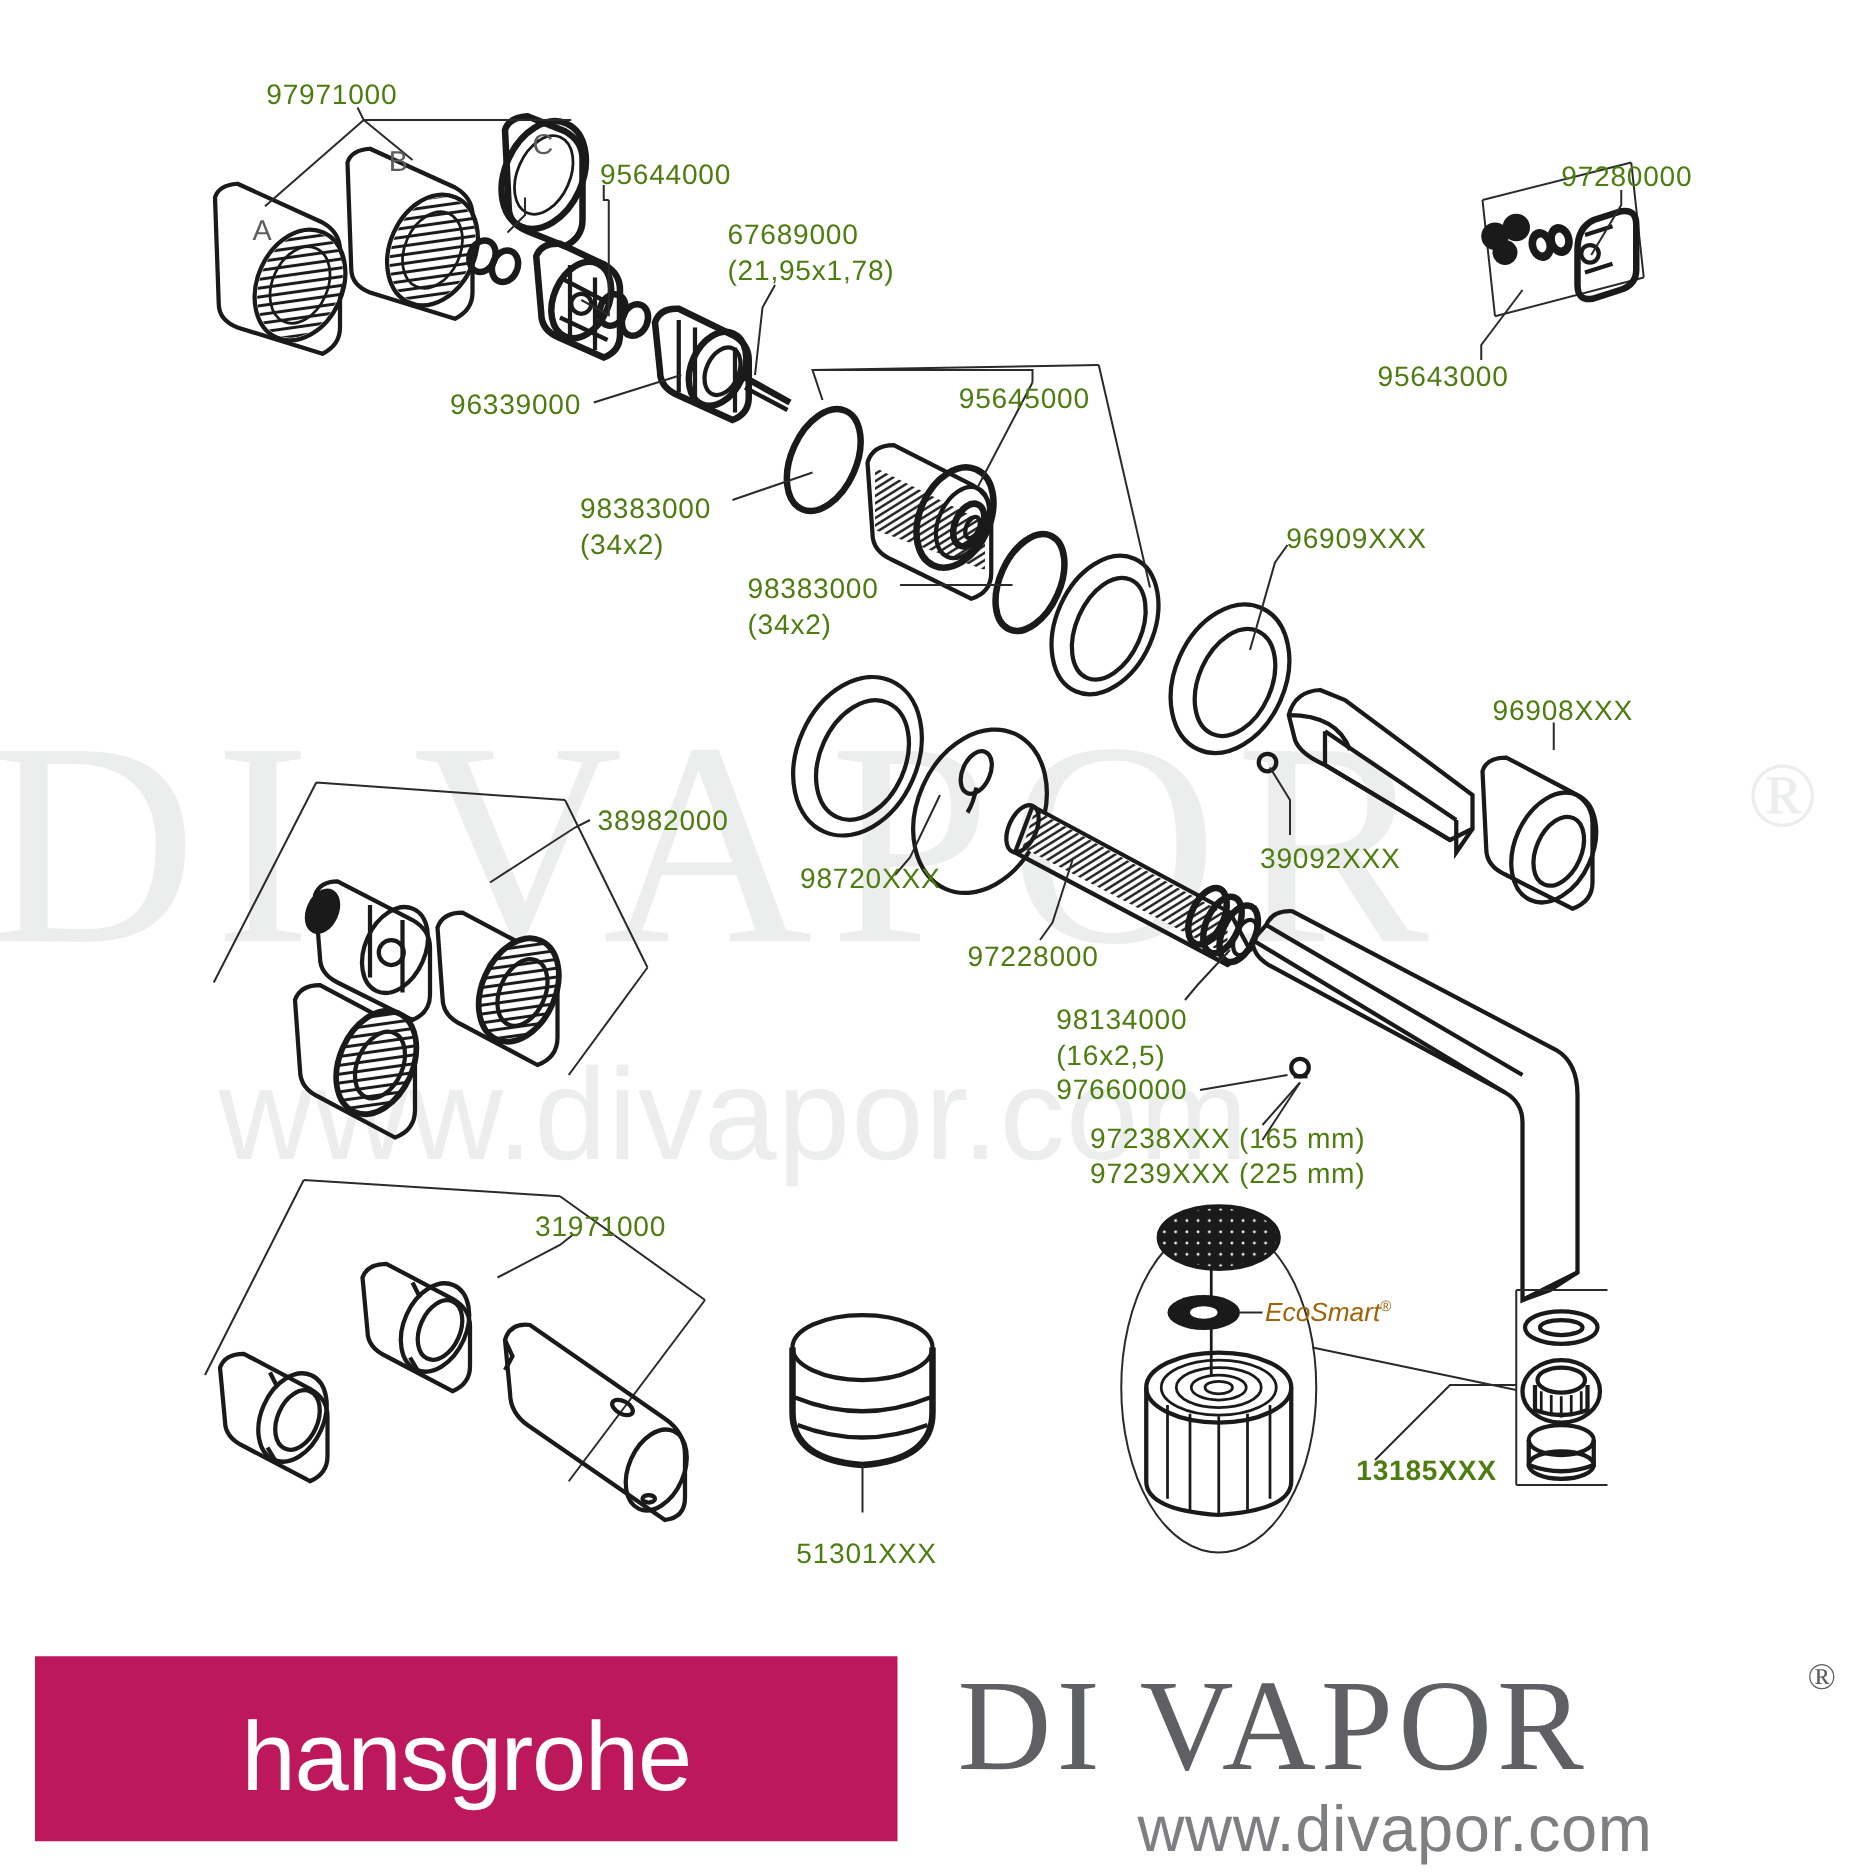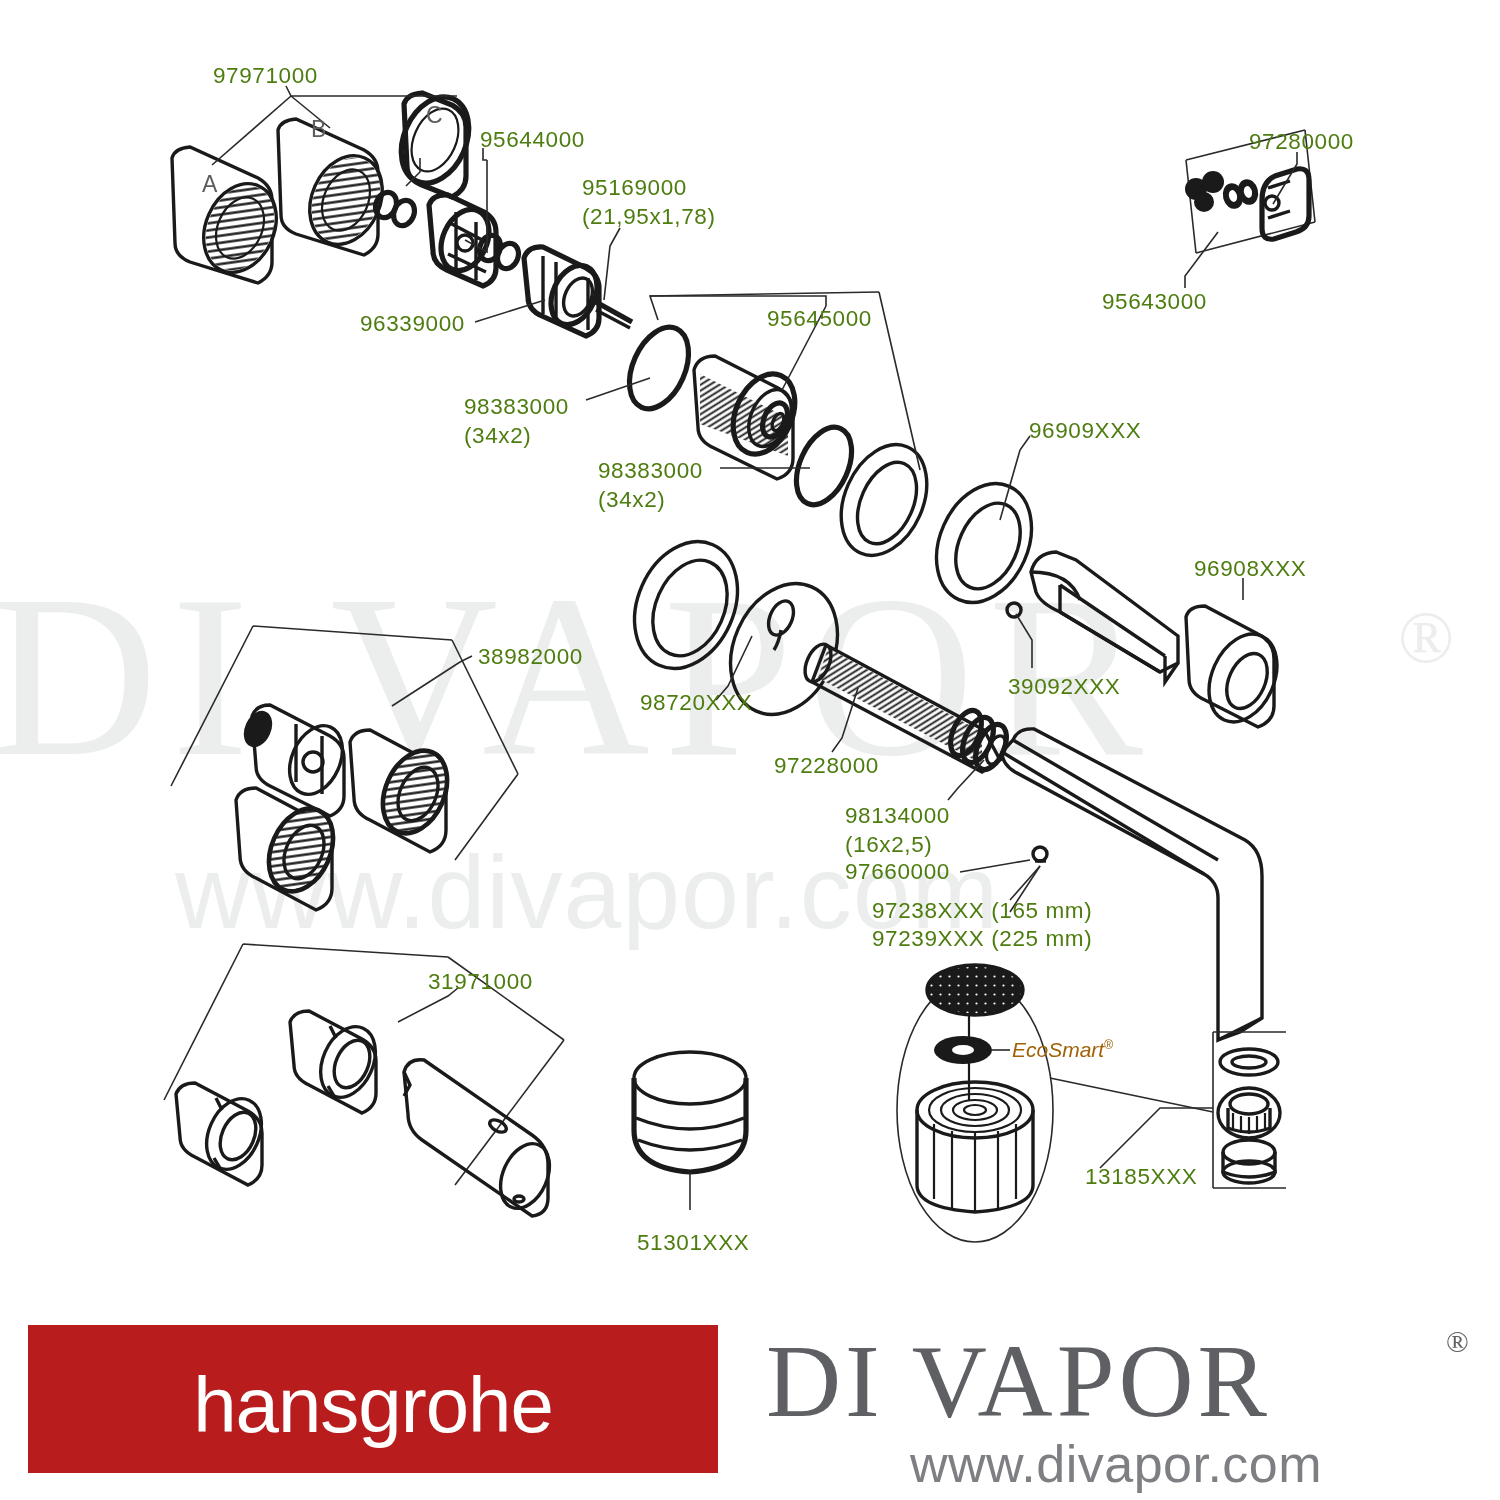--- a/index.html
+++ b/index.html
@@ -392,21 +392,21 @@
     </g>
   </svg>
 
   <div class="lbl" style="left:213px;top:62px;">97971000</div>
   <div class="ltr" style="left:202px;top:171px;">A</div>
   <div class="ltr" style="left:311px;top:116px;">B</div>
   <div class="ltr" style="left:426px;top:102px;">C</div>
   <div class="lbl" style="left:480px;top:126px;">95644000</div>
   <div class="lbl" style="left:360px;top:310px;text-align:right;">96339000</div>
   <div class="lbl two" style="left:582px;top:173px;">
-    <span>95169000</span><br>
+    <span>67689000</span><br>
     <span>(21,95x1,78)</span>
   </div>
 
   <div class="lbl" style="left:1249px;top:128px;">97280000</div>
   <div class="lbl" style="left:1102px;top:288px;">95643000</div>
 
   <div class="lbl" style="left:767px;top:287px;margin-top:18px;">95645000</div>
 
   <div class="lbl two" style="left:464px;top:392px;">
     <span>98383000</span><br>
@@ -428,28 +428,28 @@
   <div class="lbl two" style="left:845px;top:801px;">
     <span>98134000</span><br>
     <span>(16x2,5)</span>
   </div>
   <div class="lbl" style="left:845px;top:858px;">97660000</div>
   <div class="lbl" style="left:872px;top:897px;text-align:right;">97238XXX (165 mm)</div>
   <div class="lbl" style="left:872px;top:925px;">97239XXX (225 mm)</div>
 
   <div class="lbl" style="left:428px;top:968px;">31971000</div>
   <div class="lbl" style="left:637px;top:1229px;">51301XXX</div>
-  <div class="lbl" style="left:1085px;top:1163px;">13185XXX</div>
+  <div class="lbl" style="left:1085px;top:1163px;font-weight:bold;">13185XXX</div>
 
   <div class="eco" style="left:1012px;top:1038px;">
     <span>EcoSmart</span><sup>®</sup>
   </div>
 
   <div id="footer">
-    <div id="hg-box" style="background: #b91c1c;">
+    <div id="hg-box" style="background: #be185d;">
       <span id="hg-word">hansgrohe</span>
     </div>
     <div id="dv-box">
       <span id="dv-word">DI VAPOR</span>
       <span id="dv-reg">®</span>
       <span id="dv-url">www.divapor.com</span>
     </div>
   </div>
 
 </div>

